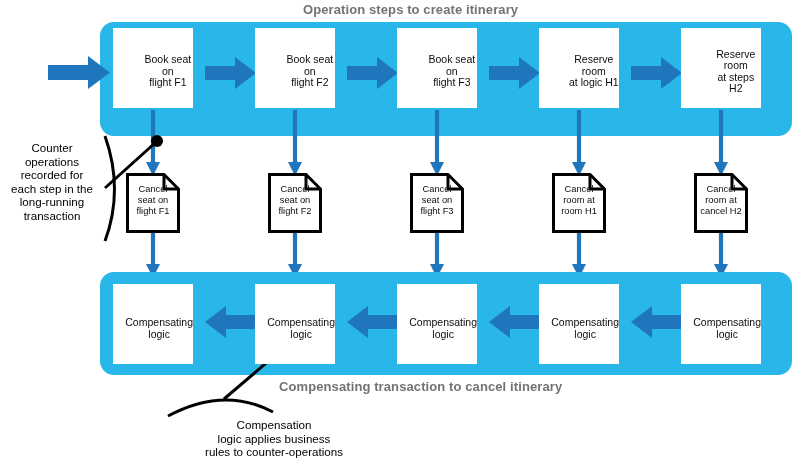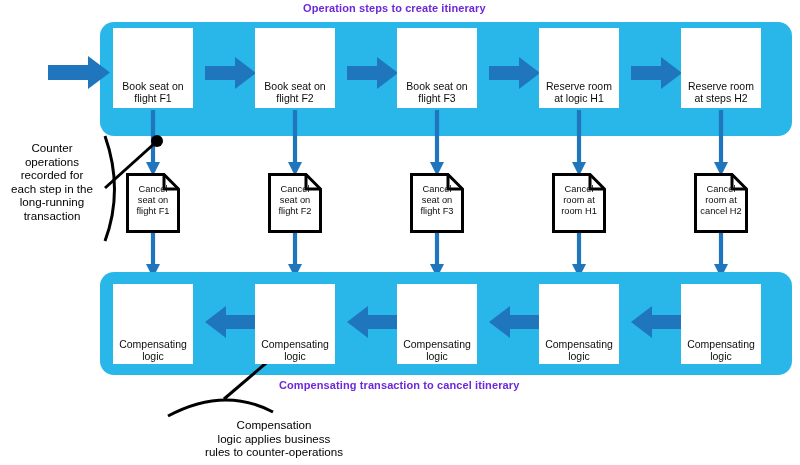--- a/index.html
+++ b/index.html
@@ -20,37 +20,37 @@
     left: 0;
     top: 0;
     width: 800px;
     height: 465px;
   }
   
   .band-title {
     position: absolute;
     font-family: "Liberation Sans", sans-serif;
     font-weight: bold;
-    font-size: 11px;
-    color: #6d28d9;
+    font-size: 13px;
+    color: #737373;
     white-space: nowrap;
     letter-spacing: 0.1px;
   }
   #title-top   { left: 303px; top: 2px; }
   #title-bottom{ left: 279px; top: 379px; }
 
   
   .card {
     position: absolute;
     width: 80px;
     height: 80px;
     background: #ffffff;
     box-sizing: border-box;
     display: flex;
-    flex-direction: column;
+    flex-direction: row;
     align-items: center;
     justify-content: flex-start;
     padding-top: 6px;
   }
   .card .card-label {
     font-size: 10.5px;
     line-height: 11.5px;
     color: #0d0d0d;
     text-align: center;
     width: 78px;

